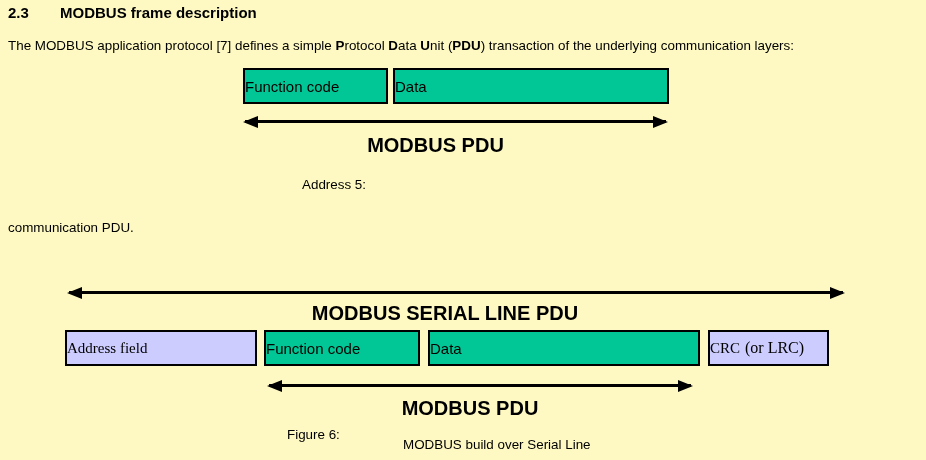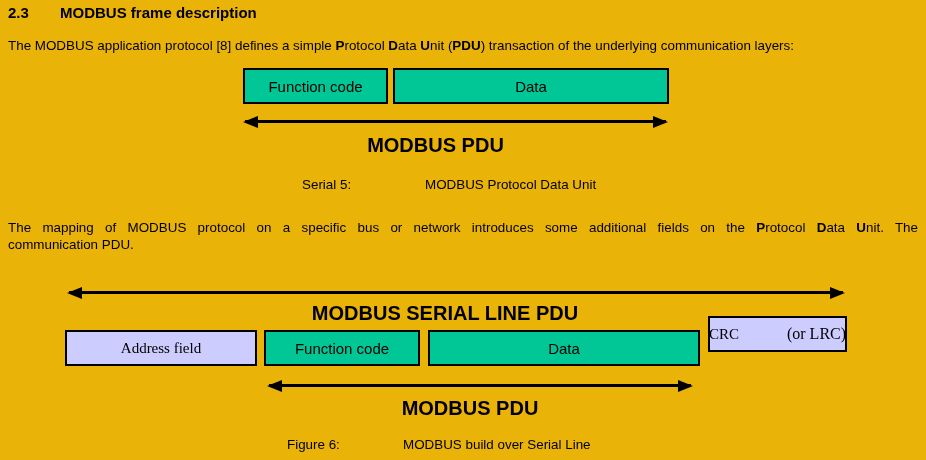--- a/index.html
+++ b/index.html
@@ -1,30 +1,30 @@
 <!DOCTYPE html>
 <html><head>
 <meta charset="utf-8">
 <style>
   html,body{margin:0;padding:0;background:#fff;}
   .page{
-    position:relative;width:926px;height:460px;background:#eab308;
+    position:relative;width:926px;height:460px;background:#fef9c3;
     font-family:"Liberation Sans",sans-serif;color:#000;overflow:hidden;
   }
   .abs{position:absolute;}
   .heading{top:4px;left:8px;font-weight:bold;font-size:15px;white-space:nowrap;}
   .heading .h-num{display:inline-block;}
   .heading .h-title{display:inline-block;margin-left:27px;}
   .body-text{font-size:13.4px;line-height:17px;}
   .para1{top:37px;left:8px;width:912px;white-space:nowrap;}
   .para2{top:219px;left:8px;width:910px;}
   .jline{text-align:justify;text-align-last:justify;}
   .fieldbox{
     box-sizing:border-box;height:36px;border:2px solid #000;
-    display:flex;align-items:center;justify-content:center;
+    display:flex;align-items:center;justify-content:flex-start;
     font-size:15px;white-space:nowrap;
   }
   .green{background:#00C795;}
   .lavender{background:#CCCCFF;font-family:Liberation Serif, serif;}
   .arrow{height:3px;background:#000;}
   .arrow::before,.arrow::after{
     content:"";position:absolute;top:50%;transform:translateY(-50%);
     width:0;height:0;border-top:6.5px solid transparent;border-bottom:6.5px solid transparent;
   }
   .arrow::before{left:-2px;border-right:15px solid #000;}
@@ -36,56 +36,54 @@
 </head>
 <body>
 
 <div class="page">
 
   <div class="abs heading">
     <span class="h-num">2.3</span>
     <span class="h-title">MODBUS frame description</span>
   </div>
 
-  <div class="abs body-text para1"><span>The MODBUS application protocol [8] defines a simple </span><span style="font-weight: bold;">P</span><span>rotocol </span><span style="font-weight: bold;">D</span><span>ata </span><span style="font-weight: bold;">U</span><span>nit (</span><span style="font-weight: bold;">PDU</span><span>) transaction of the underlying communication layers:</span></div>
+  <div class="abs body-text para1"><span>The MODBUS application protocol [7] defines a simple </span><span style="font-weight: bold;">P</span><span>rotocol </span><span style="font-weight: bold;">D</span><span>ata </span><span style="font-weight: bold;">U</span><span>nit (</span><span style="font-weight: bold;">PDU</span><span>) transaction of the underlying communication layers:</span></div>
 
   <div class="abs fieldbox green" style="left:243px;top:68px;width:145px;">
     <span>Function code</span>
   </div>
   <div class="abs fieldbox green" style="left:393px;top:68px;width:276px;">
     <span>Data</span>
   </div>
 
   <div class="abs arrow" style="left:245px;top:120px;width:421px;"></div>
   <div class="abs arrow-label" style="left:223px;top:134px;width:425px;">MODBUS PDU</div>
 
-  <div class="abs caption" style="left:302px;top:177px;">Serial 5:</div>
-  <div class="abs caption" style="left:425px;top:177px;">MODBUS Protocol Data Unit</div>
+  <div class="abs caption" style="left:302px;top:177px;">Address 5:</div>
 
   <div class="abs body-text para2">
-    <div class="jline"><span>The mapping of MODBUS protocol on a specific bus or network introduces some additional fields on the </span><span style="font-weight: bold;">P</span><span>rotocol </span><span style="font-weight: bold;">D</span><span>ata </span><span style="font-weight: bold;">U</span><span>nit.  The</span></div>
     <div>communication PDU.</div>
   </div>
 
   <div class="abs arrow" style="left:69px;top:291px;width:774px;"></div>
   <div class="abs arrow-label" style="left:67px;top:302px;width:756px;">MODBUS SERIAL LINE PDU</div>
 
   <div class="abs fieldbox lavender" style="left:65px;top:330px;width:192px;">
     <span>Address field</span>
   </div>
   <div class="abs fieldbox green" style="left:264px;top:330px;width:156px;">
     <span>Function code</span>
   </div>
   <div class="abs fieldbox green" style="left:428px;top:330px;width:272px;">
     <span>Data</span>
   </div>
-  <div class="abs fieldbox lavender" style="left:708px;top:316px;width:139px;gap:43px;">
+  <div class="abs fieldbox lavender" style="left:708px;top:330px;width:121px;">
     <span>CRC</span>
     <span class="crc-suffix">(or LRC)</span>
   </div>
 
   <div class="abs arrow" style="left:269px;top:384px;width:422px;"></div>
   <div class="abs arrow-label" style="left:257px;top:397px;width:426px;">MODBUS PDU</div>
 
-  <div class="abs caption" style="left:287px;top:437px;">Figure 6:</div>
+  <div class="abs caption" style="left:287px;top:427px;">Figure 6:</div>
   <div class="abs caption" style="left:403px;top:437px;">MODBUS build over Serial Line</div>
 
 </div>
 
 </body></html>

